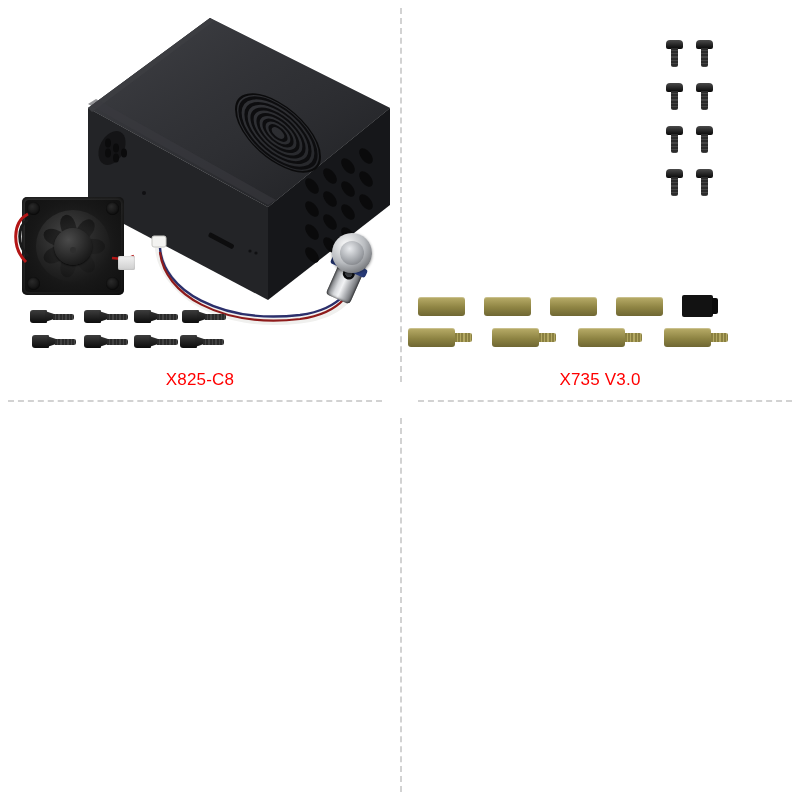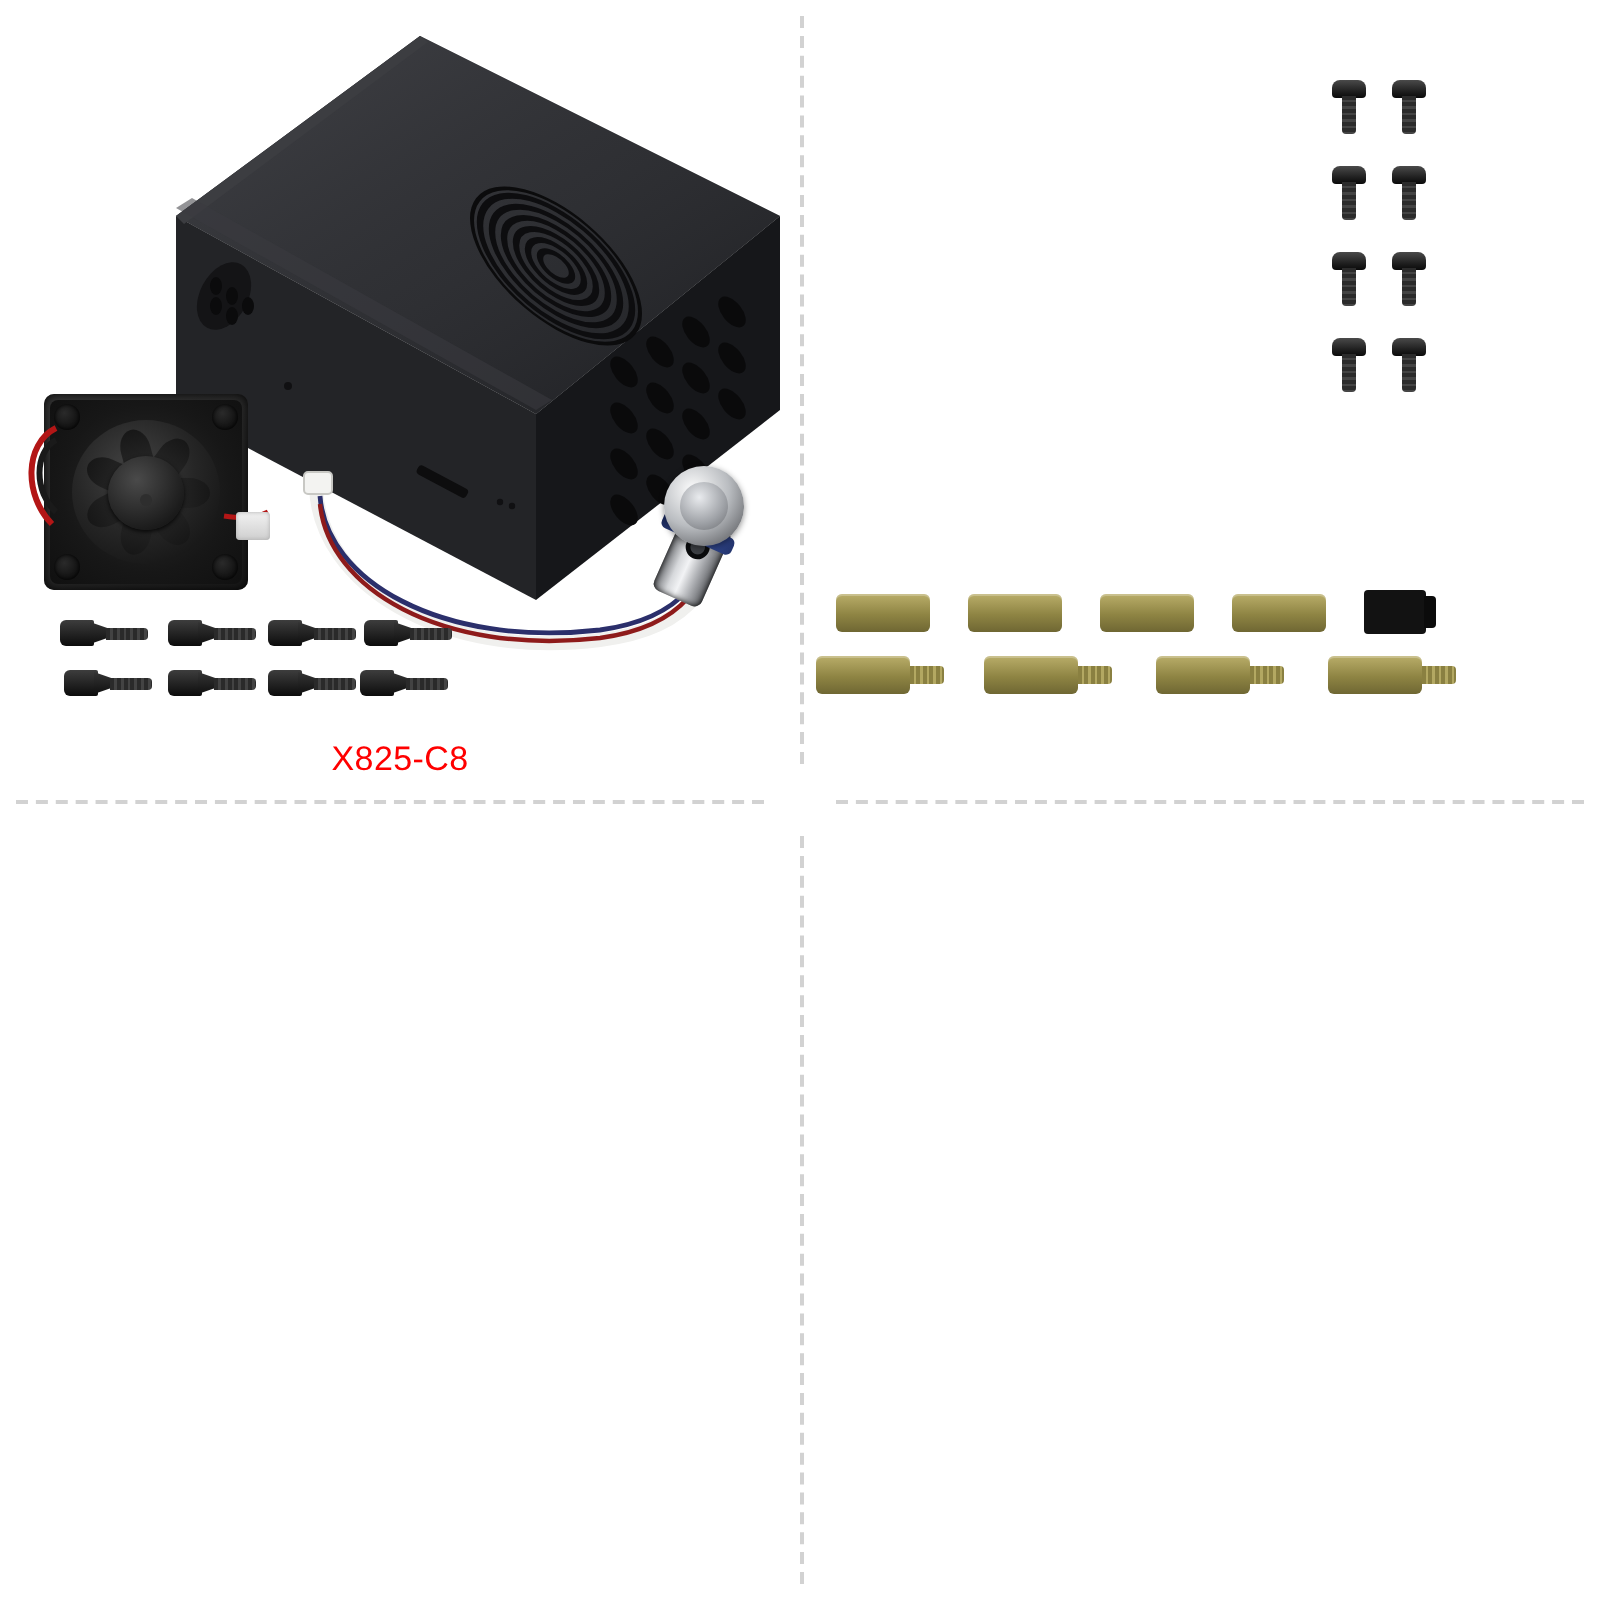--- a/index.html
+++ b/index.html
@@ -306,20 +306,23 @@
       <div class="stand" style="left:92px;top:328px;width:47px">
           <div class="stud"></div>
         </div>
       <div class="stand" style="left:178px;top:328px;width:47px">
           <div class="stud"></div>
         </div>
       <div class="stand" style="left:264px;top:328px;width:47px">
           <div class="stud"></div>
         </div>
     </div>
+    <div class="caption" id="cap-tr">
+      <span>X735 V3.0</span>
+    </div>
   </div>
 
   <div class="cell" id="cell-bl">
     
     
   </div>
 
   <div class="cell" id="cell-br">
     
     

